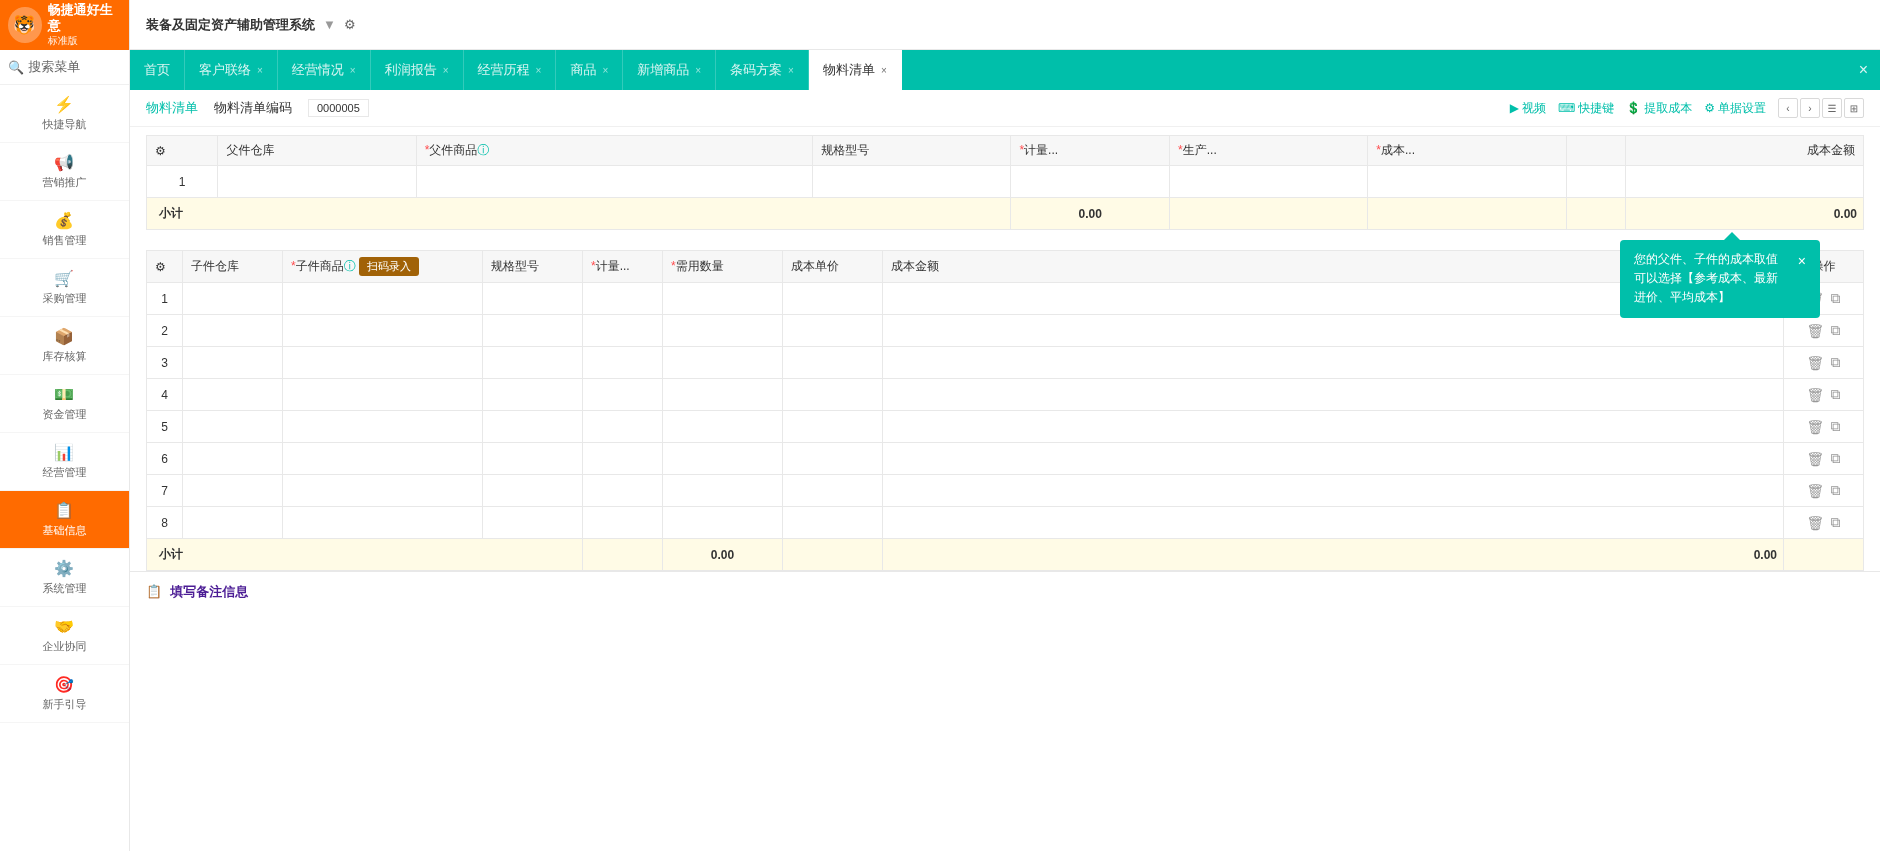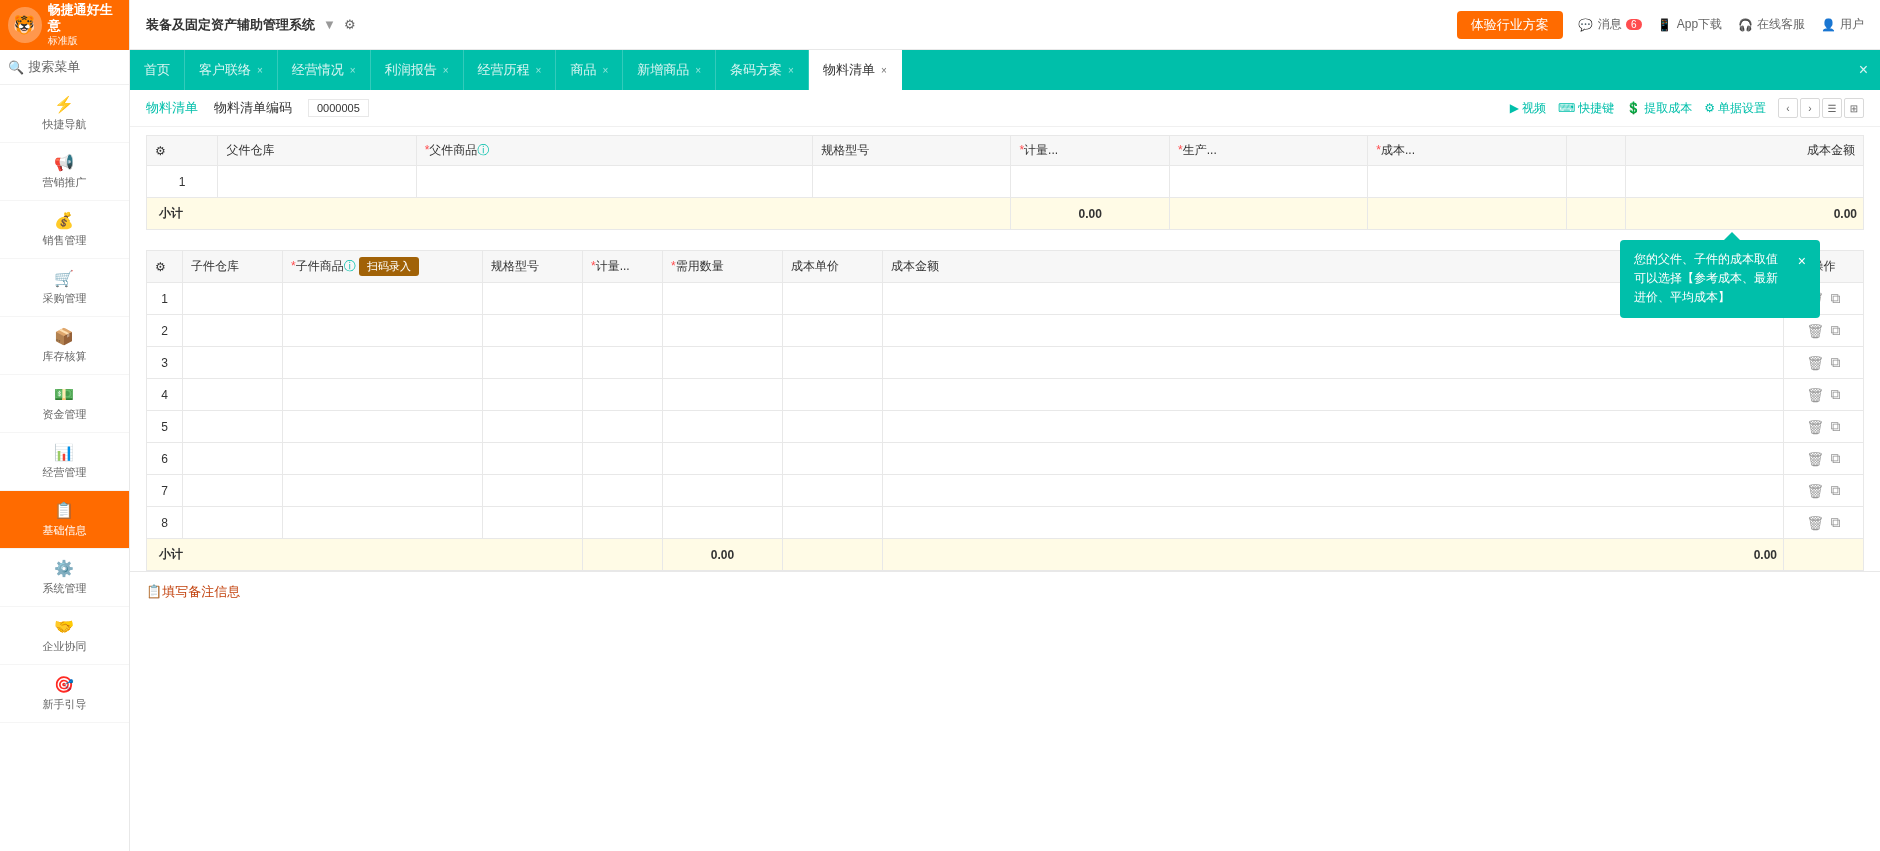--- a/index.html
+++ b/index.html
@@ -141,40 +141,20 @@
   </div>
 </div>
 
 <div class="main">
 
   <div class="top-header">
     <div class="top-header-left">
       <span class="top-header-title">装备及固定资产辅助管理系统</span>
       <span style="color:#999; cursor:pointer;">▼</span>
       <span style="cursor:pointer; color:#666;">⚙</span>
-    </div>
-    <div class="header-actions">
-      <button class="try-btn">体验行业方案</button>
-      <div class="header-btn">
-        <span>💬</span>
-        <span>消息</span>
-        <span class="badge">6</span>
-      </div>
-      <div class="header-btn">
-        <span>📱</span>
-        <span>App下载</span>
-      </div>
-      <div class="header-btn">
-        <span>🎧</span>
-        <span>在线客服</span>
-      </div>
-      <div class="header-btn">
-        <span>👤</span>
-        <span>用户</span>
-      </div>
     </div>
   </div>
 
   <div class="nav-tabs">
     <div class="nav-tab">
       <span>首页</span>
     </div>
     <div class="nav-tab">
       <span>客户联络</span>
       <span class="nav-tab-close">×</span>
@@ -438,16 +418,16 @@
             <td></td>
             <td class="value" style="text-align:right;">0.00</td>
             <td></td>
           </tr>
         </tbody>
       </table>
     </div>
 
     <div class="bottom-bar">
       <span>📋</span>
-      <span style="color:#c2410c; cursor:pointer;">填写备注信息</span>
+      <span style="margin-left:8px; color:#4c1d95; cursor:pointer;font-weight:bold;">填写备注信息</span>
     </div>
   </div>
 </div>
 
 </body></html>

